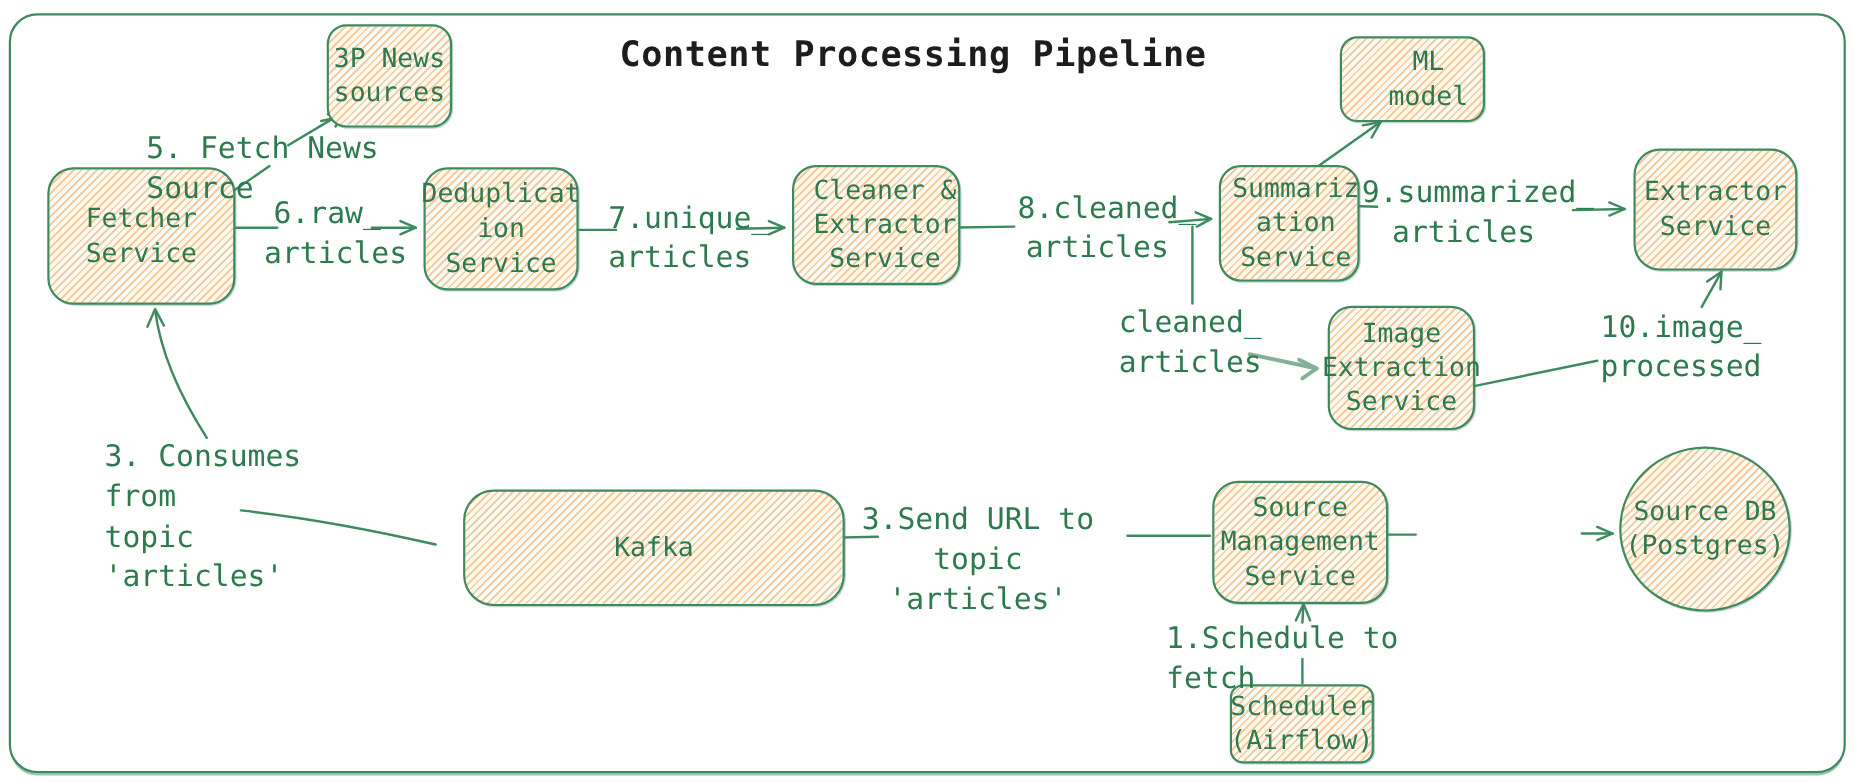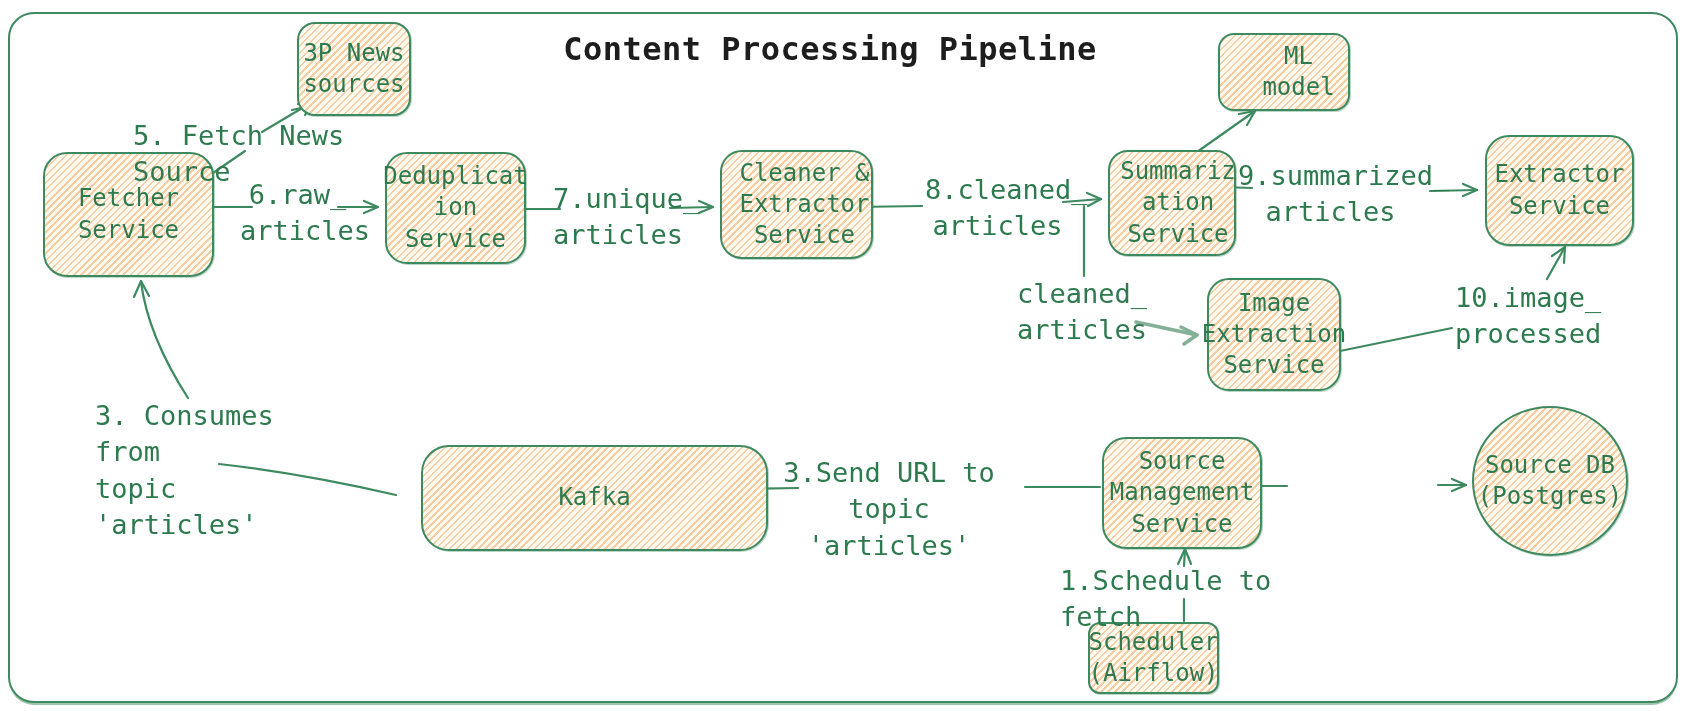--- a/index.html
+++ b/index.html
@@ -147,21 +147,21 @@
 
   <div class="node" style="left:397px;top:445px;width:343px;height:102px;border-radius:28px;margin-left:24px;">Kafka</div>
 
   <div class="node" style="left:1102px;top:437px;width:156px;height:108px;border-radius:24px;">Source
 Management
 Service</div>
 
   <div class="node" style="left:1472px;top:406px;width:152px;height:146px;border-radius:50%;">Source DB
 (Postgres)</div>
 
-  <div class="node" style="left:1088px;top:622px;width:127px;height:68px;border-radius:12px;text-align:right;">Scheduler
+  <div class="node" style="left:1118px;top:622px;width:127px;height:68px;border-radius:12px;text-align:right;">Scheduler
 (Airflow)</div>
 
   <div class="elabel" style="left:133px;top:118px;width:270px;">5. Fetch News Source</div>
 
   <div class="elabel center" style="left:240px;top:177px;width:115px;">6.raw_
 articles</div>
 
   <div class="elabel center" style="left:553px;top:181px;width:125px;">7.unique_
 articles</div>
 

